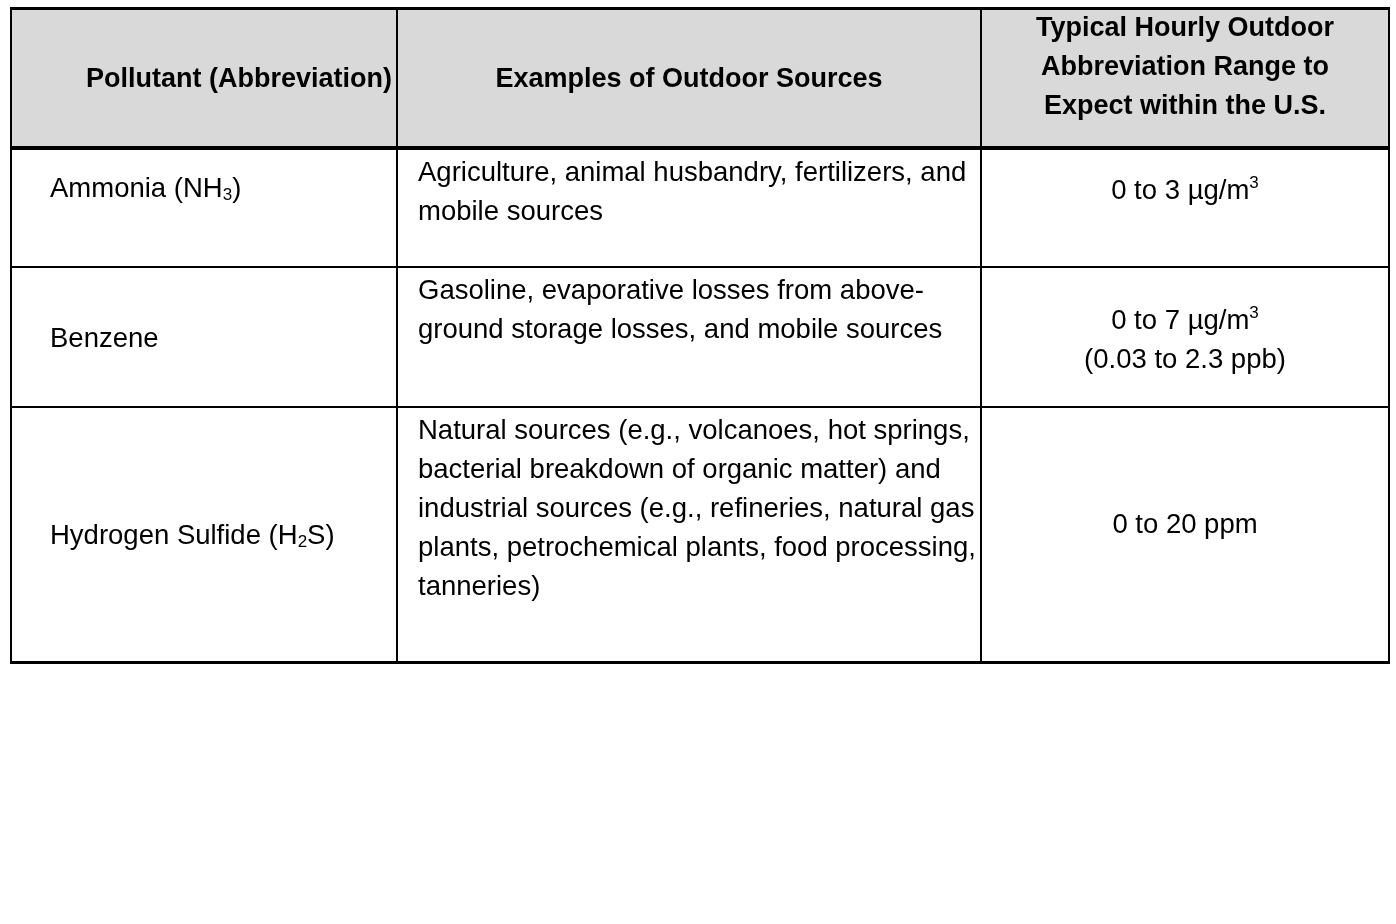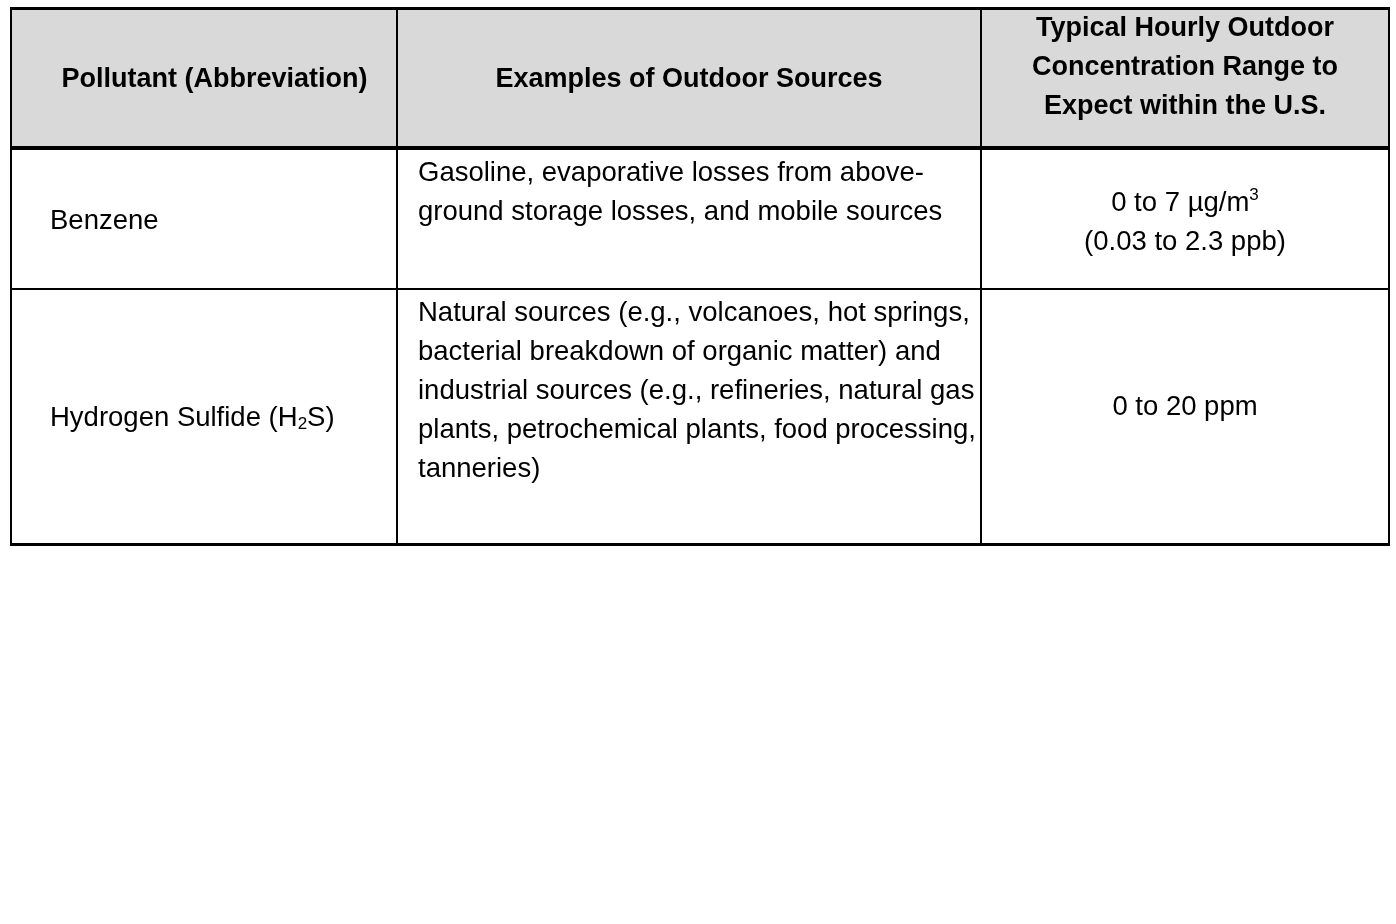--- a/index.html
+++ b/index.html
@@ -37,21 +37,21 @@
     thead th {
       background: #d9d9d9;
       font-weight: bold;
       font-size: 27px;
       line-height: 39px;
       height: 136px;
       border-top-width: 3px;
       border-bottom-width: 4px;
     }
     thead th.h1 {
-      text-align: center;
+      text-align: right;
       padding-left: 25px;
       padding-right: 4px;
       white-space: nowrap;
     }
     thead th.h2 {
       text-align: center;
     }
     thead th.h3 {
       text-align: center;
       vertical-align: top;
@@ -115,28 +115,37 @@
       <col class="c2">
       <col class="c3">
     </colgroup>
     <thead>
       <tr>
         <th class="h1">Pollutant (Abbreviation)</th>
         <th class="h2">Examples of Outdoor Sources</th>
         <th class="h3">
           <div class="inner">
             <div>Typical Hourly Outdoor</div>
-            <div>Concentration Range to</div>
+            <div>Abbreviation Range to</div>
             <div>Expect within the U.S.</div>
           </div>
         </th>
       </tr>
     </thead>
     <tbody>
 
+      <tr class="r-ammonia">
+        <td class="pollutant"><span>Ammonia (NH</span><sub>3</sub><span>)</span></td>
+        <td class="sources">
+            <div class="src-text">Agriculture, animal husbandry, fertilizers, and mobile sources</div>
+          </td>
+        <td class="range">
+            <div class="range-text"><span>0 to 3 µg/m</span><sup>3</sup></div>
+          </td>
+      </tr>
 
       <tr class="r-benzene">
         <td class="pollutant"><span>Benzene</span></td>
         <td class="sources">
             <div class="src-text">Gasoline, evaporative losses from above-ground storage losses, and mobile sources</div>
           </td>
         <td class="range">
             <div class="range-text">
               <div><span>0 to 7 µg/m</span><sup>3</sup></div>
               <div>(0.03 to 2.3 ppb)</div>

